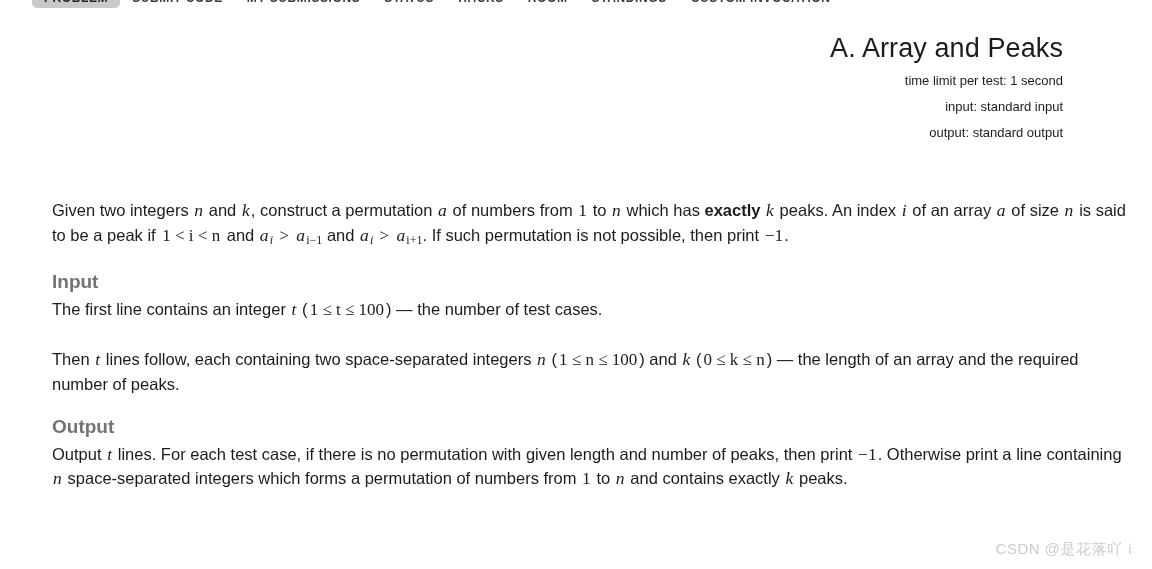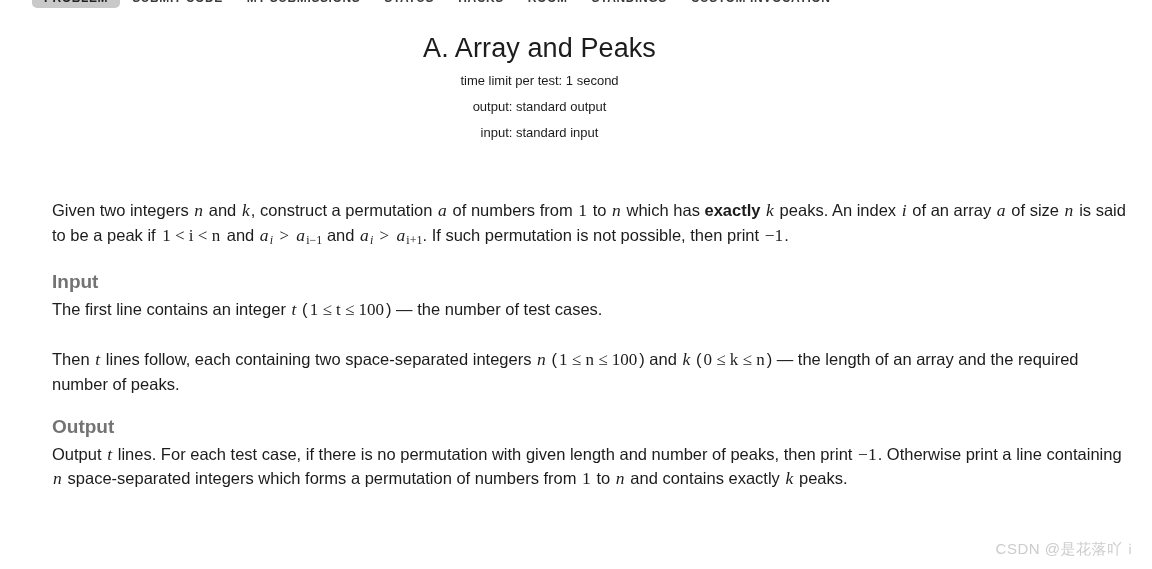--- a/index.html
+++ b/index.html
@@ -42,24 +42,24 @@
     text-transform: uppercase;
   }
   .nav-item.active {
     background: #c9c9c9;
     color: #222222;
   }
 
   
   #problem-header {
     position: absolute;
-    left: 8px;
+    left: 0;
     top: 28px;
     width: 1063px;
-    text-align: center;
+    text-align: right;
   }
   #problem-title {
     font-size: 27px;
     font-weight: normal;
     color: #1c1c1c;
     margin: 0;
     line-height: 40px;
     letter-spacing: 0.1px;
   }
   .limit-line {
@@ -156,22 +156,22 @@
   <div class="nav-item">STATUS</div>
   <div class="nav-item">HACKS</div>
   <div class="nav-item">ROOM</div>
   <div class="nav-item">STANDINGS</div>
   <div class="nav-item">CUSTOM INVOCATION</div>
 </div>
 
 <div id="problem-header">
   <h1 id="problem-title">A. Array and Peaks</h1>
   <div class="limit-line">time limit per test: 1 second</div>
+  <div class="limit-line">input: standard input</div>
   <div class="limit-line">output: standard output</div>
-  <div class="limit-line">input: standard input</div>
 </div>
 
 <div id="statement">
 
 
   <p class="para"><span>Given two integers </span><span class="m">n</span><span> and </span><span class="m">k</span><span>, construct a permutation </span><span class="m">a</span><span> of numbers from </span><span class="mn">1</span><span> to </span><span class="m">n</span><span> which has </span><b class="strong">exactly</b><span> </span><span class="m">k</span><span> peaks. An index </span><span class="m">i</span><span> of an array </span><span class="m">a</span><span> of size </span><span class="m">n</span><span> is said to be a peak if </span><span class="mop">1 &lt; i &lt; n</span><span> and </span><span class="m">a</span><span class="msub">i</span><span class="mop"> &gt; </span><span class="m">a</span><span class="msub-n">i−1</span><span> and </span><span class="m">a</span><span class="msub">i</span><span class="mop"> &gt; </span><span class="m">a</span><span class="msub-n">i+1</span><span>. If such permutation is not possible, then print </span><span class="mn">−1</span><span>.</span></p>
 
   <div class="section-block">
     <div class="section-head">Input</div>
     <p class="para tight"><span>The first line contains an integer </span><span class="m">t</span><span> (</span><span class="mop">1 ≤ t ≤ 100</span><span>) — the number of test cases.</span></p>

